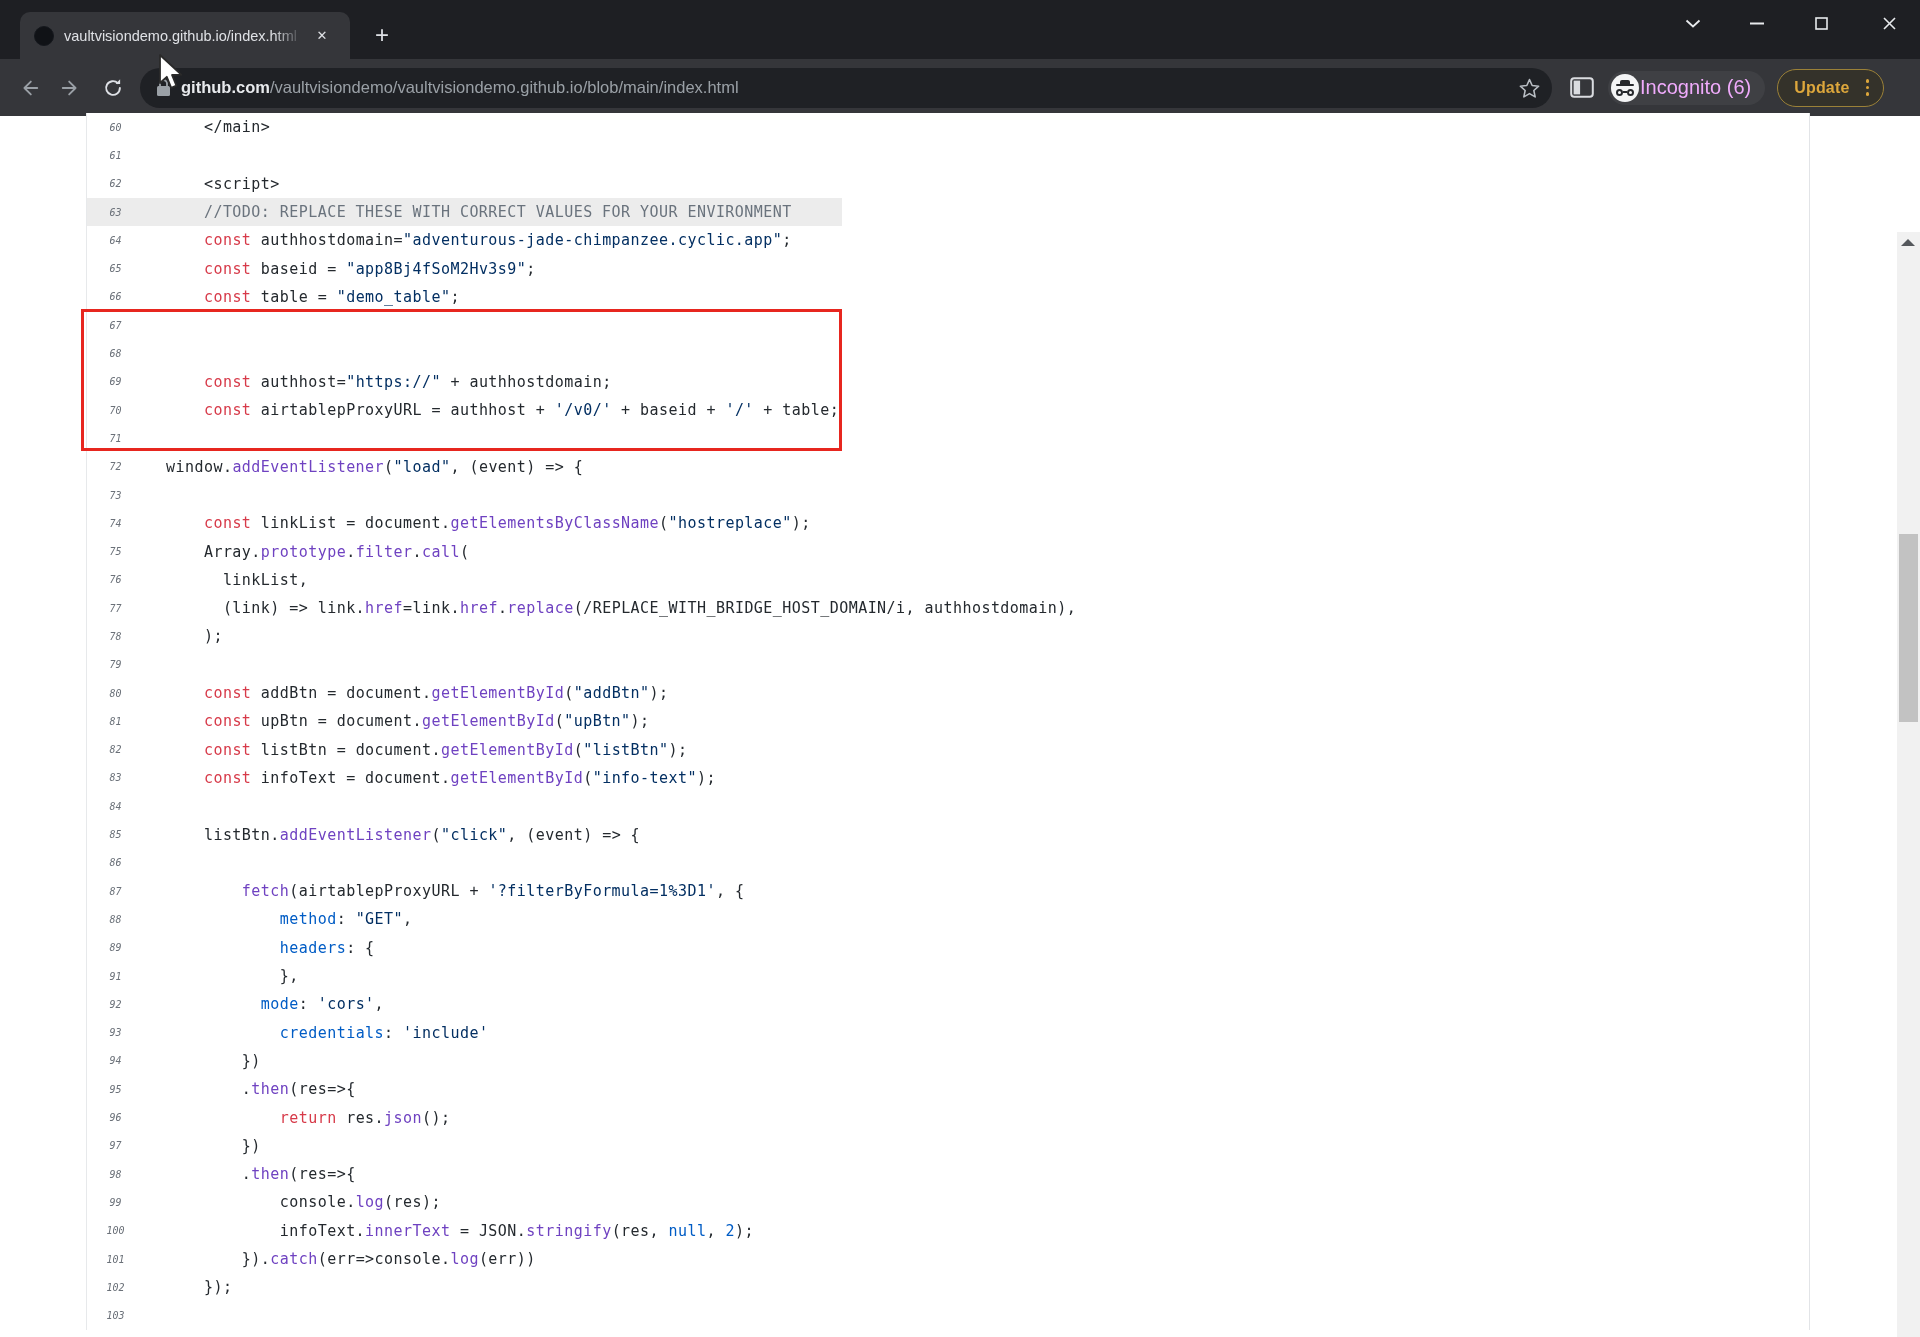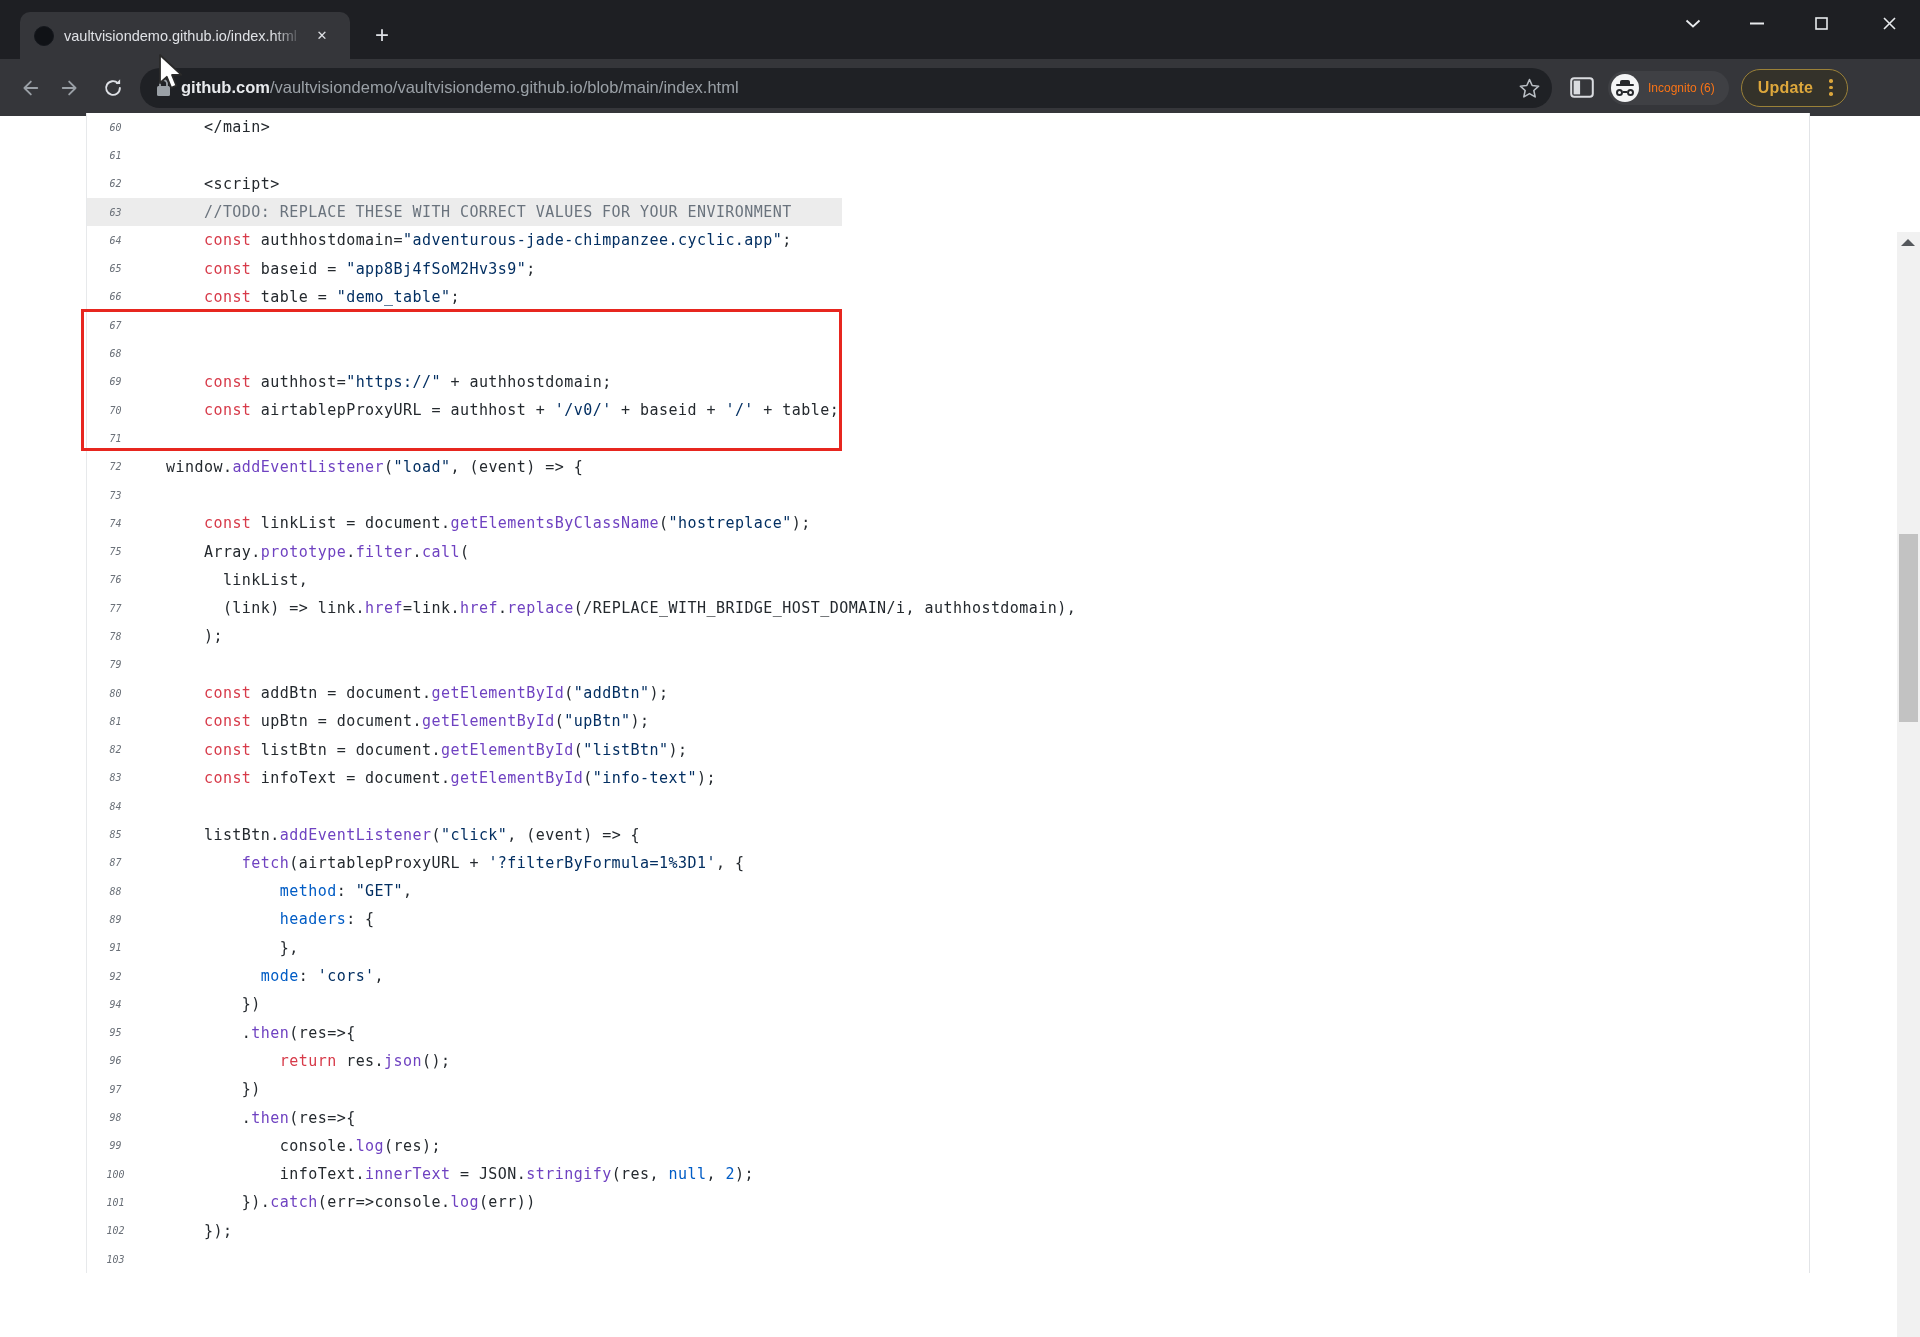--- a/index.html
+++ b/index.html
@@ -43,21 +43,21 @@
                 display:flex; align-items:center; padding:0 14px 0 3px; flex:0 0 auto; }
   .incog-ic { width:28px; height:28px; border-radius:50%; background:#f3f4f5; position:relative; }
   .incog-ic .hat-top { position:absolute; left:9px; top:6px; width:10px; height:4px; background:#26282c;
                        border-radius:2px 2px 0 0; }
   .incog-ic .hat-brim { position:absolute; left:5px; top:10px; width:18px; height:2.5px; background:#26282c;
                         border-radius:1px; }
   .incog-ic .eye { position:absolute; top:15px; width:7px; height:7px; border:2px solid #26282c;
                    border-radius:50%; }
   .incog-ic .eye.l { left:5px; } .incog-ic .eye.r { left:16px; }
   .incog-ic .bridge { position:absolute; left:12px; top:17px; width:4px; height:2px; background:#26282c; }
-  .incog-label { margin-left:9px; color:#f97316; font-size:12px; }
+  .incog-label { margin-left:1px; color:#f0abfc; font-size:20px; }
   .update-pill { margin-left:12px; height:38px; border:1.5px solid #9b8138; border-radius:19px;
                  background:#34322a; display:flex; align-items:center; padding:0 10px 0 16px; flex:0 0 auto; }
   .update-label { color:#ddA73c; font-size:16px; font-weight:bold; letter-spacing:.2px; }
   .dots3 { margin-left:12px; display:flex; flex-direction:column; gap:3px; padding:4px; }
   .dots3 i { width:3.5px; height:3.5px; border-radius:50%; background:#ddA73c; display:block; }
 
   
   .content { position:absolute; left:0; top:116px; width:1920px; height:1221px; background:#fff; }
   .code-wrap { position:absolute; left:86px; top:-3px; width:1724px; bottom:auto;
                border-left:1px solid #e7e9eb; border-right:1px solid #e2e4e7; background:#fff; }
@@ -275,38 +275,46 @@
         </div>
         <div class="code-row">
           <span class="ln">84</span>
           <span class="code"></span>
         </div>
         <div class="code-row">
           <span class="ln">85</span>
           <span class="code"><span class="tok-d">    listBtn.</span><span class="tok-f">addEventListener</span><span class="tok-d">(</span><span class="tok-s">"click"</span><span class="tok-d">, (event) =&gt; {</span></span>
         </div>
         <div class="code-row">
+          <span class="ln">86</span>
+          <span class="code"></span>
+        </div>
+        <div class="code-row">
           <span class="ln">87</span>
           <span class="code"><span class="tok-d">        </span><span class="tok-f">fetch</span><span class="tok-d">(airtablepProxyURL + </span><span class="tok-s">'?filterByFormula=1%3D1'</span><span class="tok-d">, {</span></span>
         </div>
         <div class="code-row">
           <span class="ln">88</span>
           <span class="code"><span class="tok-d">            </span><span class="tok-p">method</span><span class="tok-d">: </span><span class="tok-s">"GET"</span><span class="tok-d">,</span></span>
         </div>
         <div class="code-row">
           <span class="ln">89</span>
           <span class="code"><span class="tok-d">            </span><span class="tok-p">headers</span><span class="tok-d">: {</span></span>
         </div>
         <div class="code-row">
           <span class="ln">91</span>
           <span class="code"><span class="tok-d">            },</span></span>
         </div>
         <div class="code-row">
           <span class="ln">92</span>
           <span class="code"><span class="tok-d">          </span><span class="tok-p">mode</span><span class="tok-d">: </span><span class="tok-s">'cors'</span><span class="tok-d">,</span></span>
+        </div>
+        <div class="code-row">
+          <span class="ln">93</span>
+          <span class="code"><span class="tok-d">            </span><span class="tok-p">credentials</span><span class="tok-d">: </span><span class="tok-s">'include'</span></span>
         </div>
         <div class="code-row">
           <span class="ln">94</span>
           <span class="code"><span class="tok-d">        })</span></span>
         </div>
         <div class="code-row">
           <span class="ln">95</span>
           <span class="code"><span class="tok-d">        .</span><span class="tok-f">then</span><span class="tok-d">(res=&gt;{</span></span>
         </div>
         <div class="code-row">

